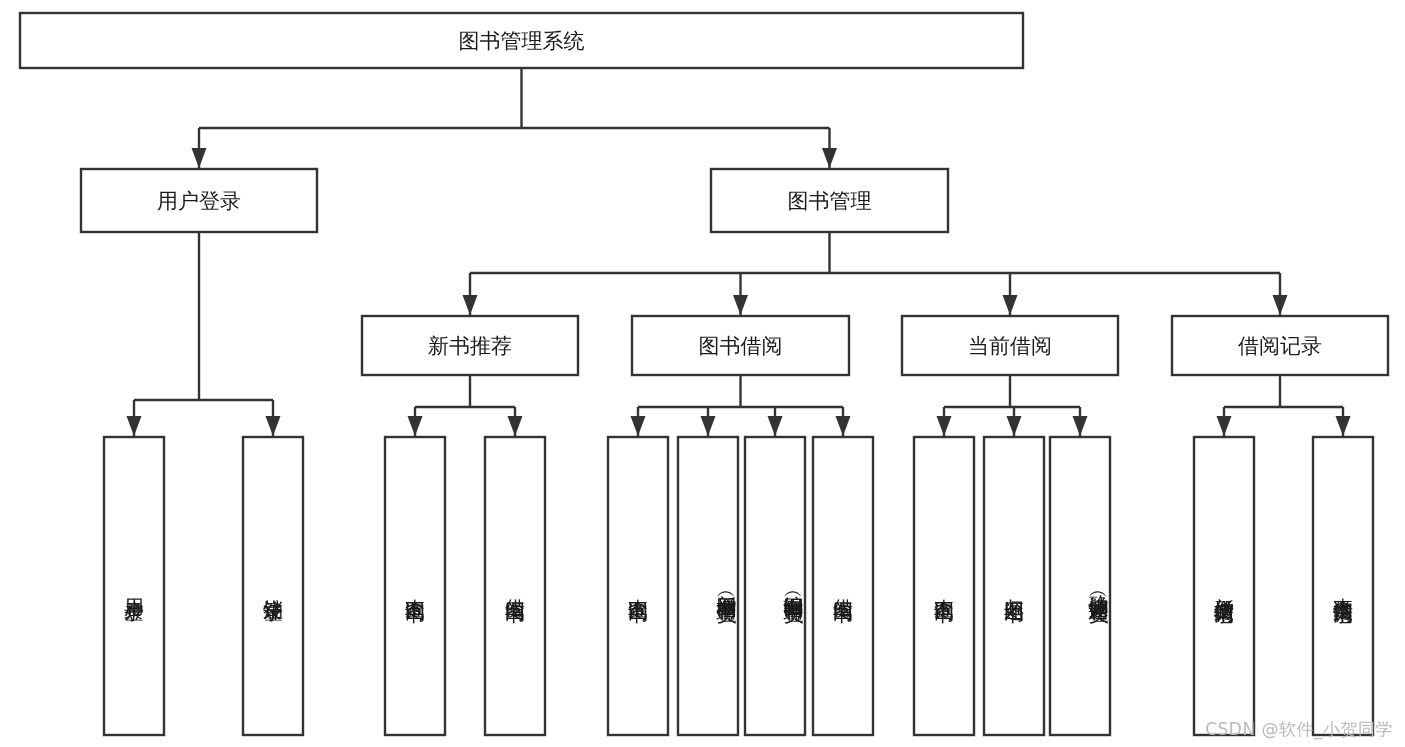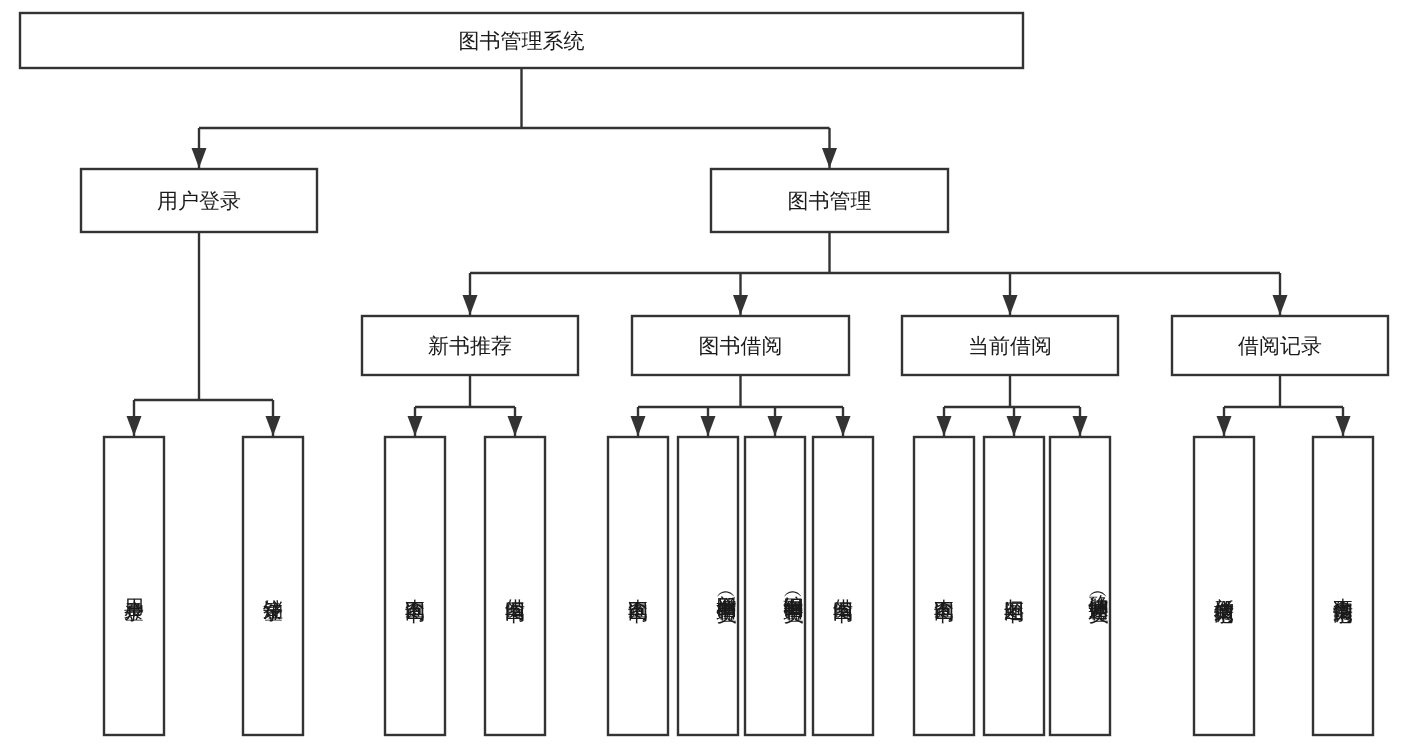--- a/index.html
+++ b/index.html
@@ -178,13 +178,14 @@
       <div class="vlabel" style="left: 678px; top: 445px; width: 60px; height: 282px;">新增图书（管理员）</div>
       <div class="vlabel" style="left: 745px; top: 445px; width: 60px; height: 282px;">编辑图书（管理员）</div>
       <div class="vlabel centered" style="left: 813px; top: 445px; width: 60px; height: 282px;">借阅图书</div>
       <div class="vlabel centered" style="left: 914px; top: 445px; width: 60px; height: 282px;">查询图书</div>
       <div class="vlabel centered" style="left: 984px; top: 445px; width: 60px; height: 282px;">归还图书</div>
       <div class="vlabel" style="left: 1050px; top: 445px; width: 60px; height: 282px;">确认归还（管理员）</div>
       <div class="vlabel centered" style="left: 1194px; top: 445px; width: 60px; height: 282px;">新增借阅记录</div>
       <div class="vlabel centered" style="left: 1313px; top: 445px; width: 60px; height: 282px;">查询借阅记录</div>
     </div>
 
+  <div class="watermark">CSDN @软件_小贺同学</div>
 </div>
 
 </body></html>

